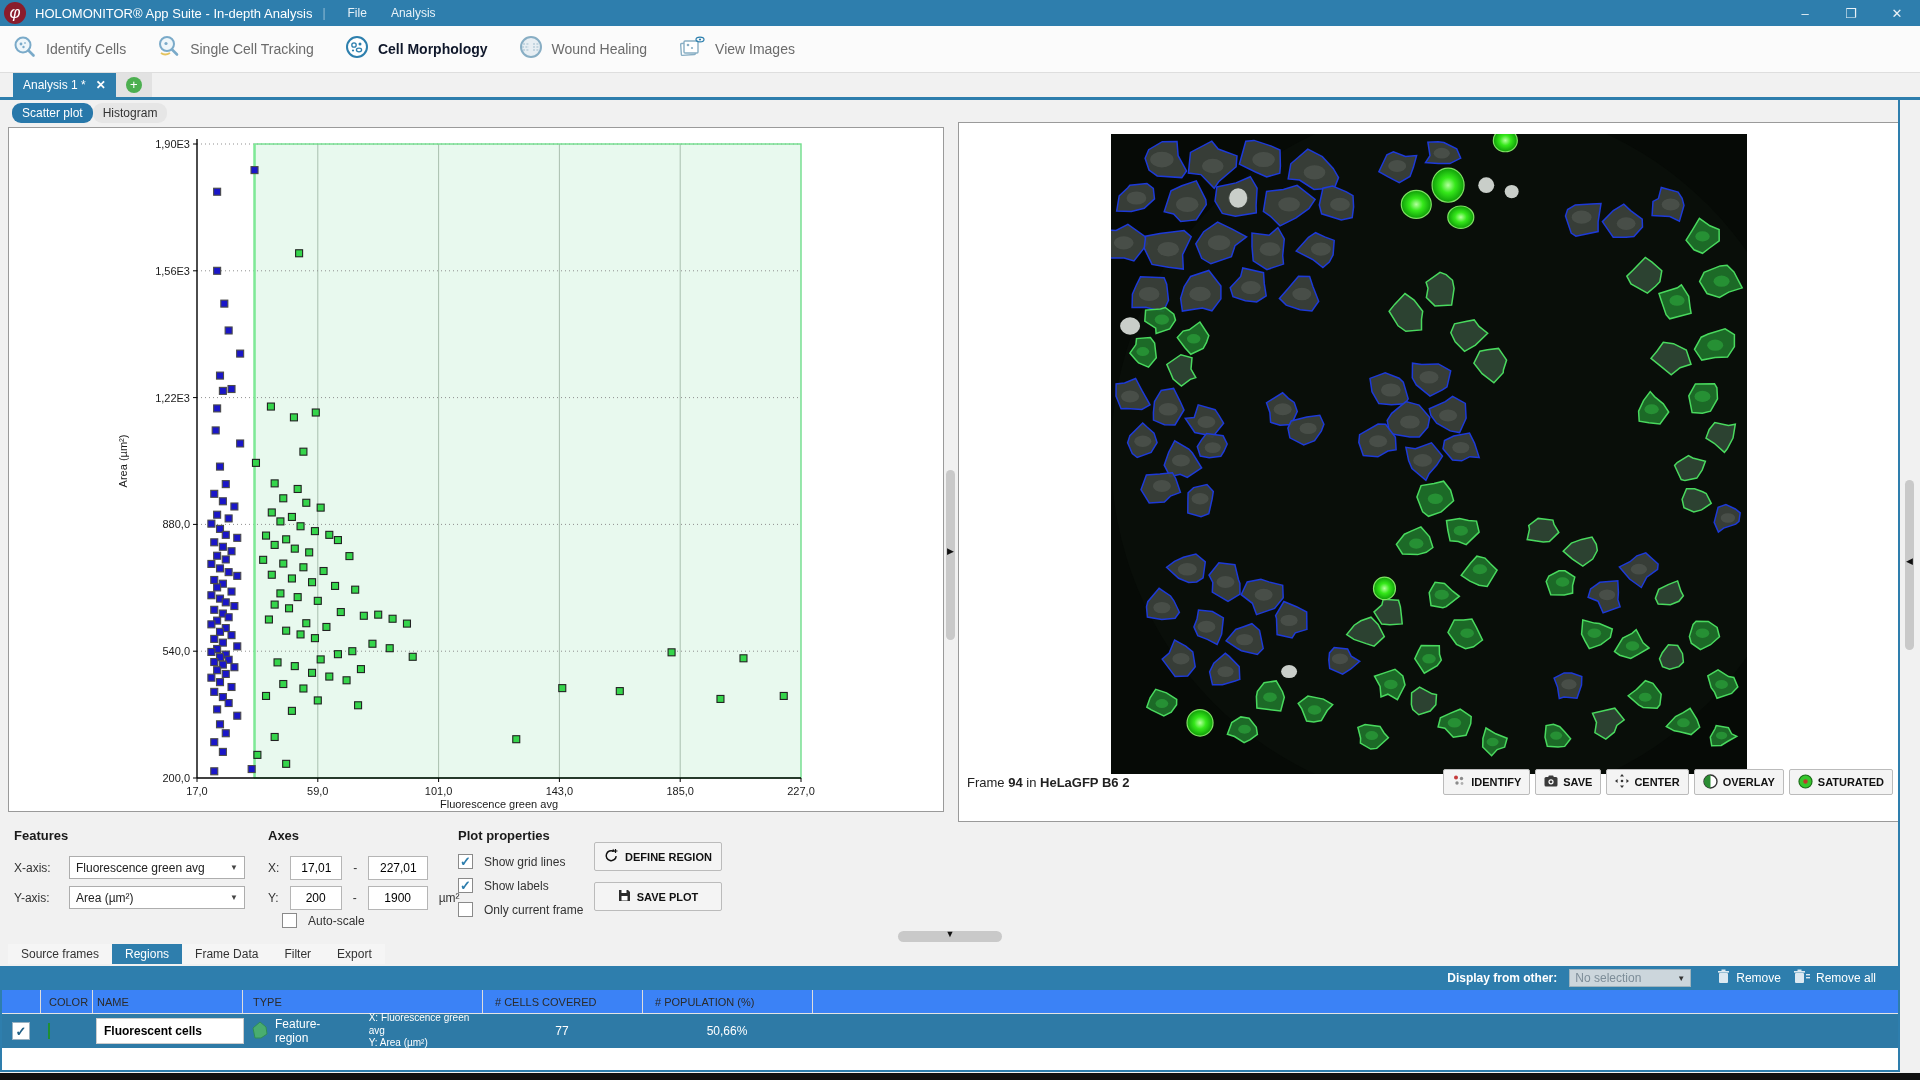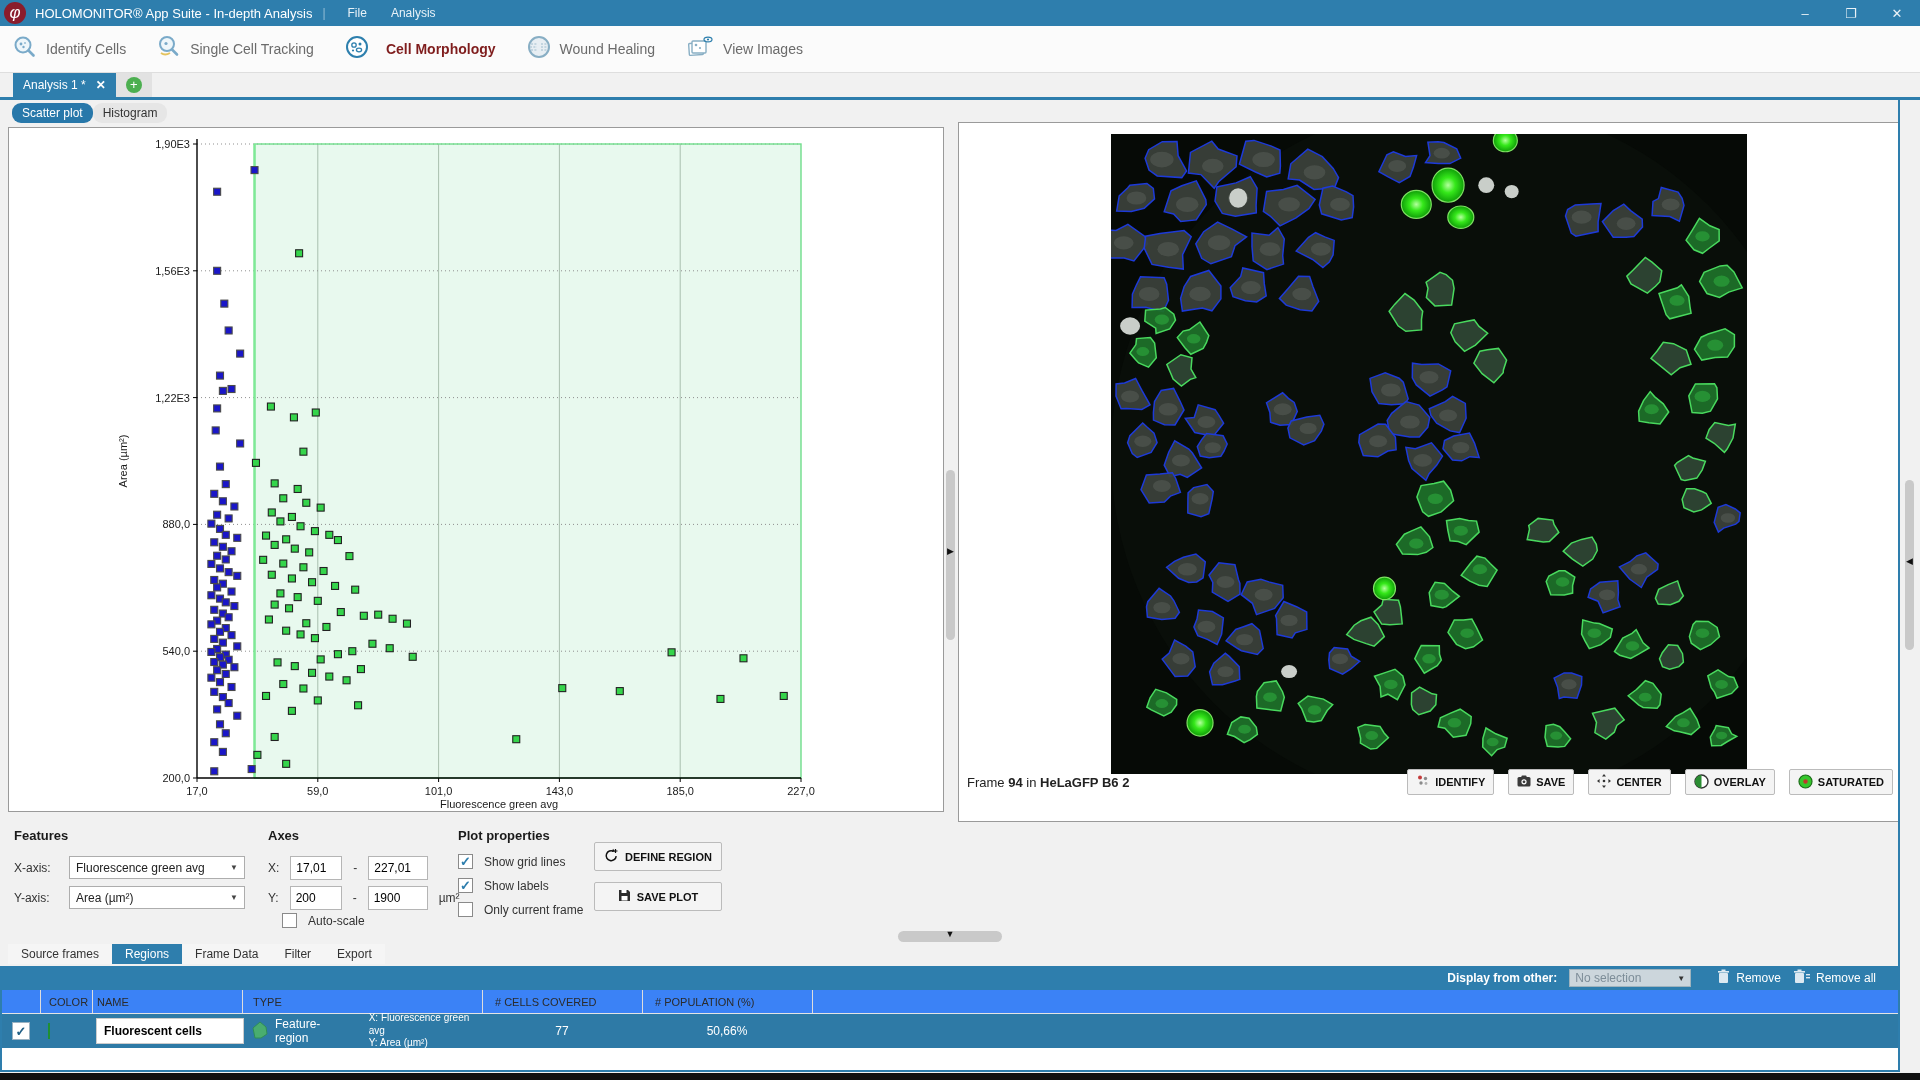--- a/index.html
+++ b/index.html
@@ -15,21 +15,21 @@
   .menu-item{font-size:12px;color:#e8f2f8;padding:0 12px;line-height:26px;}
   #win-btns{margin-left:auto;display:flex;}
   .win-btn{width:46px;height:26px;display:flex;align-items:center;justify-content:center;
            color:#eaf2f7;font-size:13px;}
   
   #toolbar{position:absolute;left:0;top:26px;width:1920px;height:46px;background:#fbfbfb;
            border-bottom:1px solid #dedede;display:flex;align-items:center;}
   .tool-item{display:flex;align-items:center;gap:8px;margin-left:30px;}
   .tool-item:first-child{margin-left:12px;}
   .tool-label{font-size:14px;color:#6b6b6b;}
-  .tool-item.active .tool-label{color:#7f1d1d;font-weight:bold;margin-left:8px;}
+  .tool-item.active .tool-label{color:#0f172a;font-weight:bold;}
   
   #doctabs{position:absolute;left:0;top:73px;width:1920px;height:24px;display:flex;align-items:flex-end;}
   #doc-tab{margin-left:13px;background:#2e7ead;color:#ffffff;font-size:12px;height:24px;
            display:flex;align-items:center;padding:0 10px;gap:10px;}
   #tab-close{font-size:12px;font-weight:bold;}
   #plus-tab{width:36px;height:24px;background:#e2e2e2;display:flex;align-items:center;justify-content:center;}
   #plus-circle{width:16px;height:16px;border-radius:50%;background:#4caf50;color:#fff;font-size:13px;
                line-height:15px;text-align:center;}
   #blueline{position:absolute;left:0;top:97px;width:1920px;height:3px;background:#2e7ead;}
   
@@ -38,40 +38,40 @@
   .minitab.active{background:#2878aa;color:#fff;}
   
   #plot-panel{position:absolute;left:8px;top:127px;width:936px;height:685px;background:#fff;
               border:1px solid #9a9a9a;box-sizing:border-box;}
   #right-panel{position:absolute;left:958px;top:122px;width:942px;height:700px;background:#fff;
                border:1px solid #9a9a9a;box-sizing:border-box;}
   #cell-svg{position:absolute;left:152px;top:11px;}
   #frame-bar{position:absolute;left:8px;right:6px;top:646px;height:26px;display:flex;align-items:center;}
   #frame-label{font-size:13px;color:#222;}
   #frame-label b{font-weight:bold;}
-  #frame-btns{margin-left:auto;display:flex;gap:14px;}
+  #frame-btns{margin-left:auto;display:flex;gap:5px;}
   .img-btn{display:flex;align-items:center;gap:5px;background:#f4f4f4;border:1px solid #bbb;
            border-radius:2px;height:24px;padding:0 8px;font-size:11px;font-weight:bold;color:#111;}
   
   .vhandle{position:absolute;width:9px;border-radius:5px;background:#c9c9c9;}
   #vsplit{left:946px;top:470px;height:170px;}
   #vsplit-arrow{position:absolute;left:946px;top:546px;width:9px;text-align:center;font-size:9px;color:#111;}
   #right-blue{position:absolute;left:1898px;top:100px;width:2px;height:972px;background:#2e7ead;}
   #rsplit{left:1905px;top:480px;height:170px;}
   #rsplit-arrow{position:absolute;left:1905px;top:556px;width:9px;text-align:center;font-size:9px;color:#111;}
   #hsplit{position:absolute;left:898px;top:931px;width:104px;height:11px;border-radius:6px;background:#c9c9c9;}
   #hsplit-arrow{position:absolute;left:898px;top:929px;width:104px;text-align:center;font-size:9px;color:#111;}
   
   .ctl-head{position:absolute;font-size:13px;font-weight:bold;color:#1a1a1a;}
   .ctl-label{font-size:12px;color:#333;}
   .ctl-row{position:absolute;display:flex;align-items:center;gap:11px;}
   .dropdown{width:176px;height:23px;border:1px solid #adadad;background:#fff;display:flex;
             align-items:center;font-size:12px;color:#222;padding:0 6px;box-sizing:border-box;}
   .dropdown .caret{margin-left:auto;font-size:8px;color:#444;}
-  .num-input{height:24px;border:1px solid #b5b5b5;font-size:12px;text-align:left;padding:0 5px;
+  .num-input{height:24px;border:1px solid #b5b5b5;font-size:12px;text-align:center;padding:0 5px;
              font-family:"Liberation Sans",sans-serif;box-sizing:border-box;}
   .cbx{width:15px;height:15px;border:1px solid #8a8a8a;background:#fff;display:inline-flex;
        align-items:center;justify-content:center;font-size:13px;color:#2e7ead;font-weight:bold;box-sizing:border-box;}
   .act-btn{position:absolute;width:118px;height:27px;background:#f4f4f4;border:1px solid #bbb;border-radius:2px;
            display:flex;align-items:center;justify-content:center;gap:6px;font-size:11px;font-weight:bold;color:#111;}
   
   #bottom-tabs{position:absolute;left:8px;top:944px;display:flex;font-size:12px;}
   .btab{padding:3px 13px;background:#f5f5f5;color:#333;}
   .btab.active{background:#2e7ead;color:#fff;}
   

